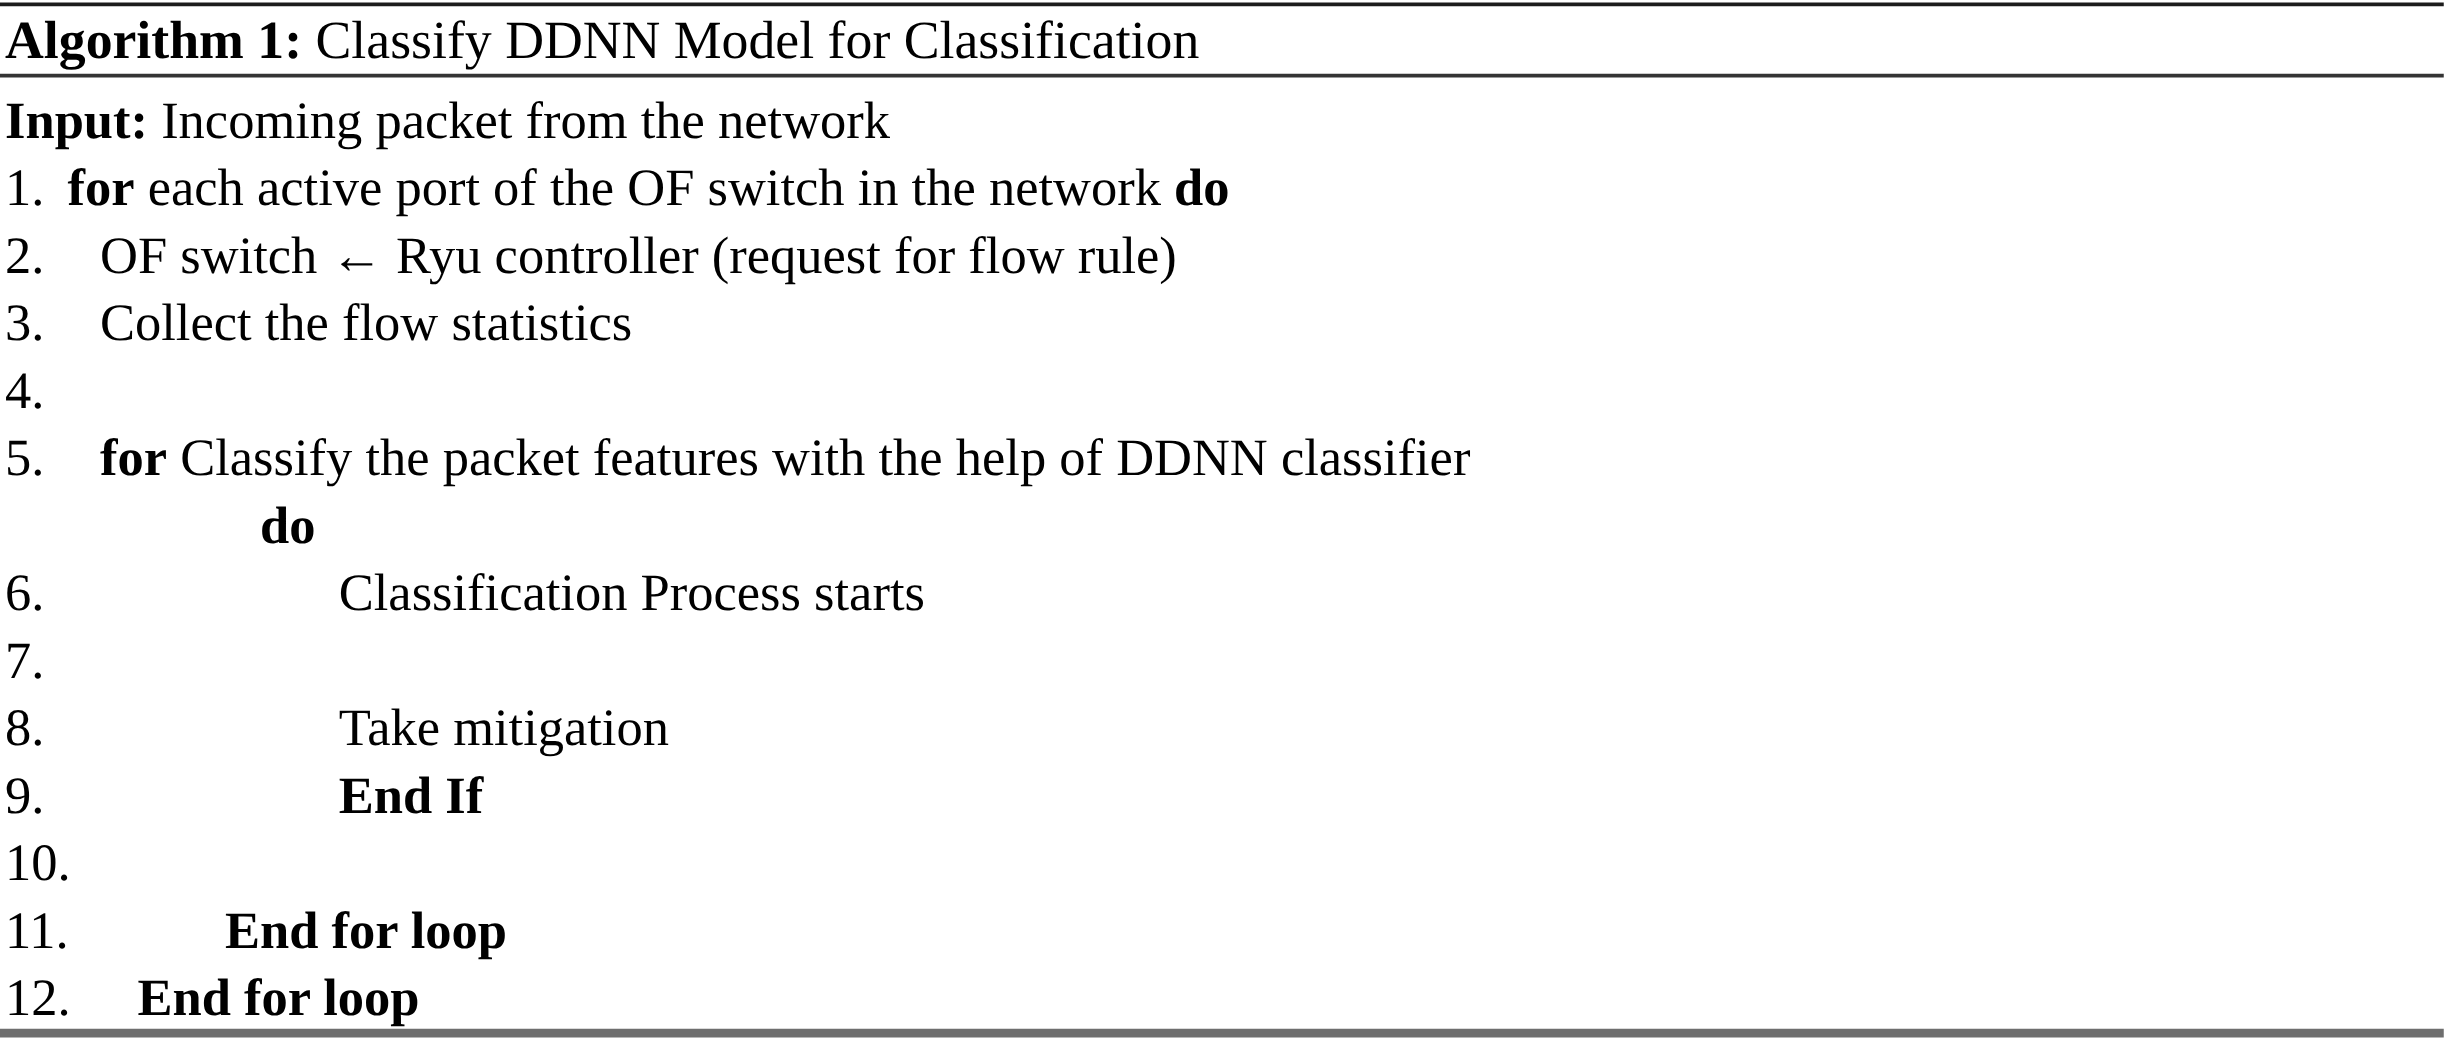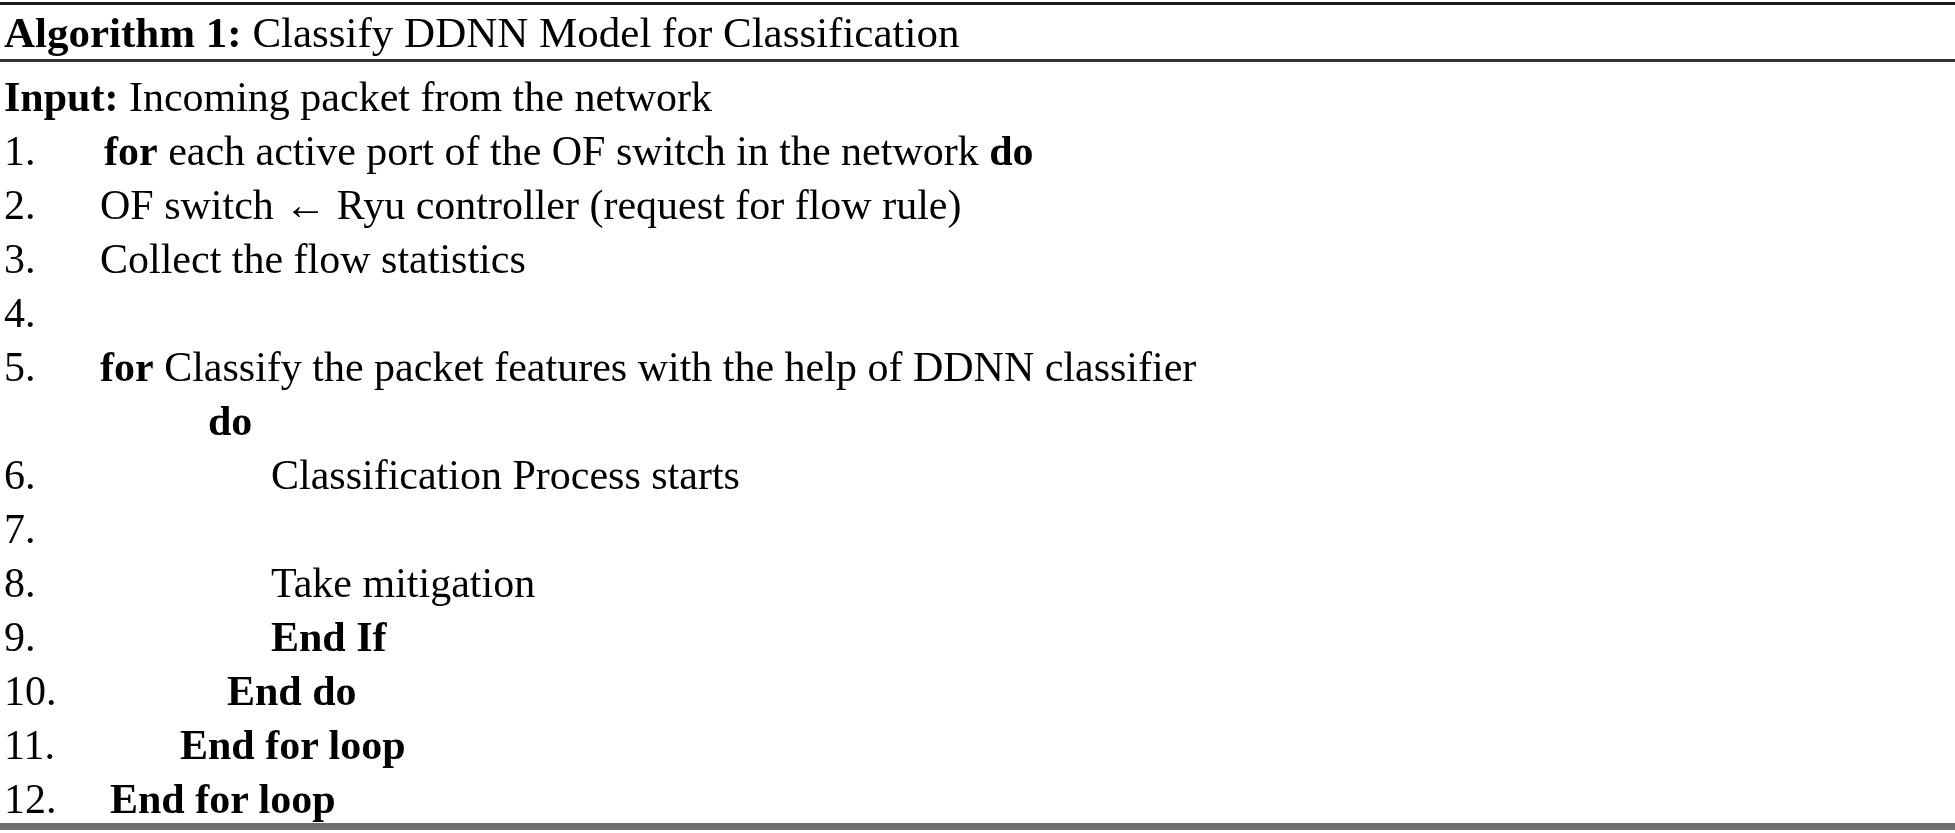--- a/index.html
+++ b/index.html
@@ -51,22 +51,22 @@
   .row .num {
     position: absolute;
     left: 4px;
     top: 0;
   }
   .row .content {
     display: inline-block;
   }
   
   .in-label { margin-left: 4px;   }
-  .in-a     { margin-left: 104px; }
-  .in-b     { margin-left: 100px; }
+  .in-a     { margin-left: 54px; }
+  .in-b     { margin-left: 80px; }
   .in-do    { margin-left: 208px; }
   .in-c     { margin-left: 271px; }
   .in-enddo { margin-left: 227px; }
   .in-endf1 { margin-left: 180px; }
   .in-endf2 { margin-left: 110px; }
 </style>
 </head>
 <body>
 
 <div class="rule" id="rule-top"></div>
@@ -92,21 +92,21 @@
   <div class="row"><span class="content in-do"><span class="b">do</span></span></div>
 
   <div class="row"><span class="num">6.</span><span class="content in-c"><span>Classification Process starts</span></span></div>
 
   <div class="row"><span class="num">7.</span></div>
 
   <div class="row"><span class="num">8.</span><span class="content in-c"><span>Take mitigation</span></span></div>
 
   <div class="row"><span class="num">9.</span><span class="content in-c"><span class="b">End If</span></span></div>
 
-  <div class="row"><span class="num">10.</span><span class="content in-enddo"><span class="b">End do</span></span></div>
+  <div class="row"><span class="num">10.</span></div>
 
   <div class="row"><span class="num">11.</span><span class="content in-endf1"><span class="b">End for loop</span></span></div>
 
   <div class="row"><span class="num">12.</span><span class="content in-endf2"><span class="b">End for loop</span></span></div>
 
 </div>
 
 <div class="rule" id="rule-bottom"></div>
 
 </body></html>

